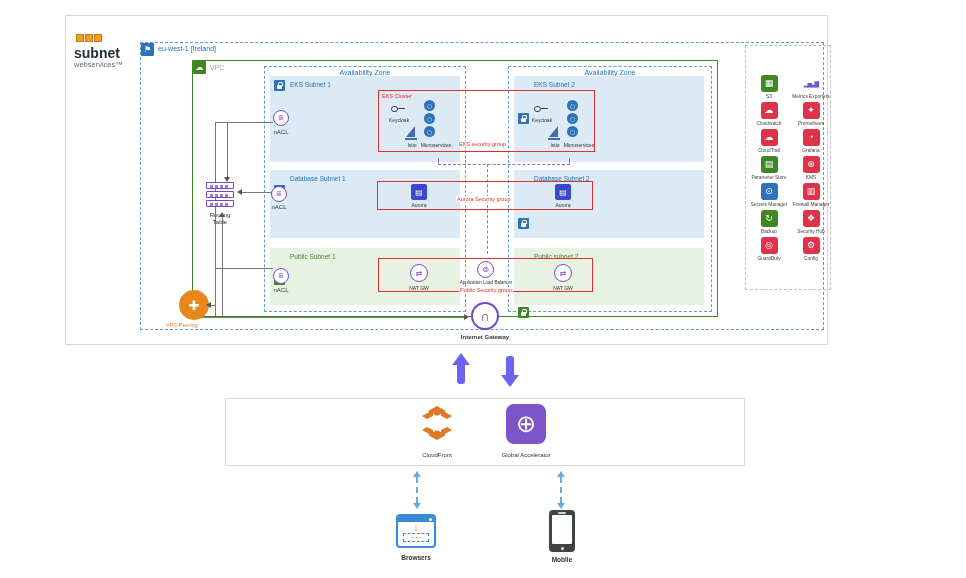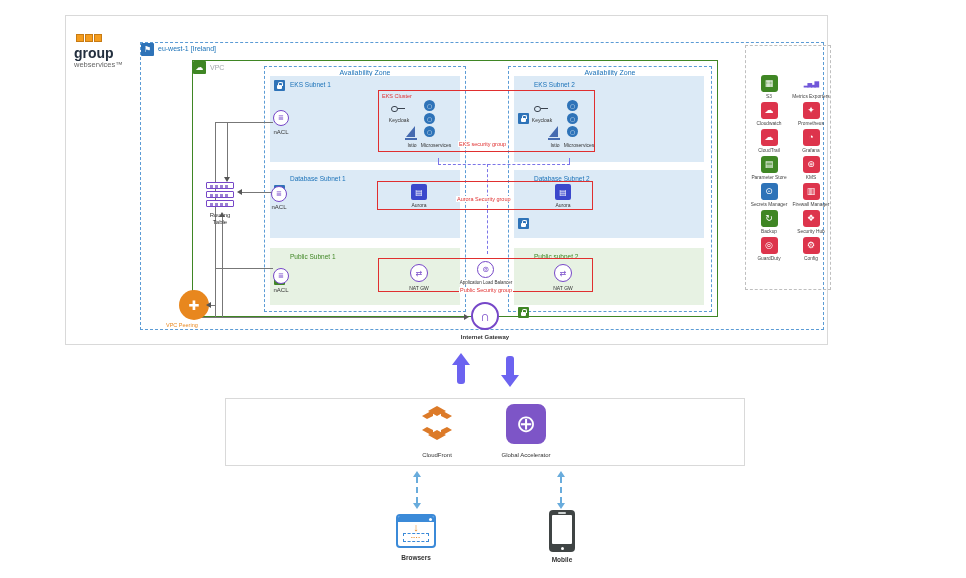--- a/index.html
+++ b/index.html
@@ -83,21 +83,21 @@
 </style>
 </head>
 <body>
 
 <div id="stage">
 
   <div class="box outer" style="left:65px;top:15px;width:763px;height:330px;"></div>
 
   <div class="abs" style="left:74px;top:28px;width:95px;">
     <div class="logo-cubes" style="margin-left:2px;"><span></span><span></span><span></span></div>
-    <div style="font-size:14px;font-weight:bold;line-height:1;color:#232f3e;">group</div>
+    <div style="font-size:14px;font-weight:bold;line-height:1;color:#232f3e;">subnet</div>
     <div style="font-size:7.5px;color:#666;">webservices™</div>
   </div>
 
   <div class="box dashed-blue" style="left:140px;top:42px;width:684px;height:288px;"></div>
   <div class="sq-icon" style="left:141px;top:43px;background:#2e73b8;z-index:2;">⚑</div>
   <div class="abs" style="left:158px;top:45px;font-size:7px;color:#1b72b8;z-index:2;">eu-west-1 [Ireland]</div>
 
   <div class="box solid-green" style="left:192px;top:60px;width:526px;height:257px;"></div>
   <div class="sq-icon" style="left:193px;top:61px;background:#3F8624;z-index:2;">☁</div>
   <div class="abs" style="left:210px;top:64px;font-size:7px;color:#a0a6ac;z-index:2;">VPC</div>

